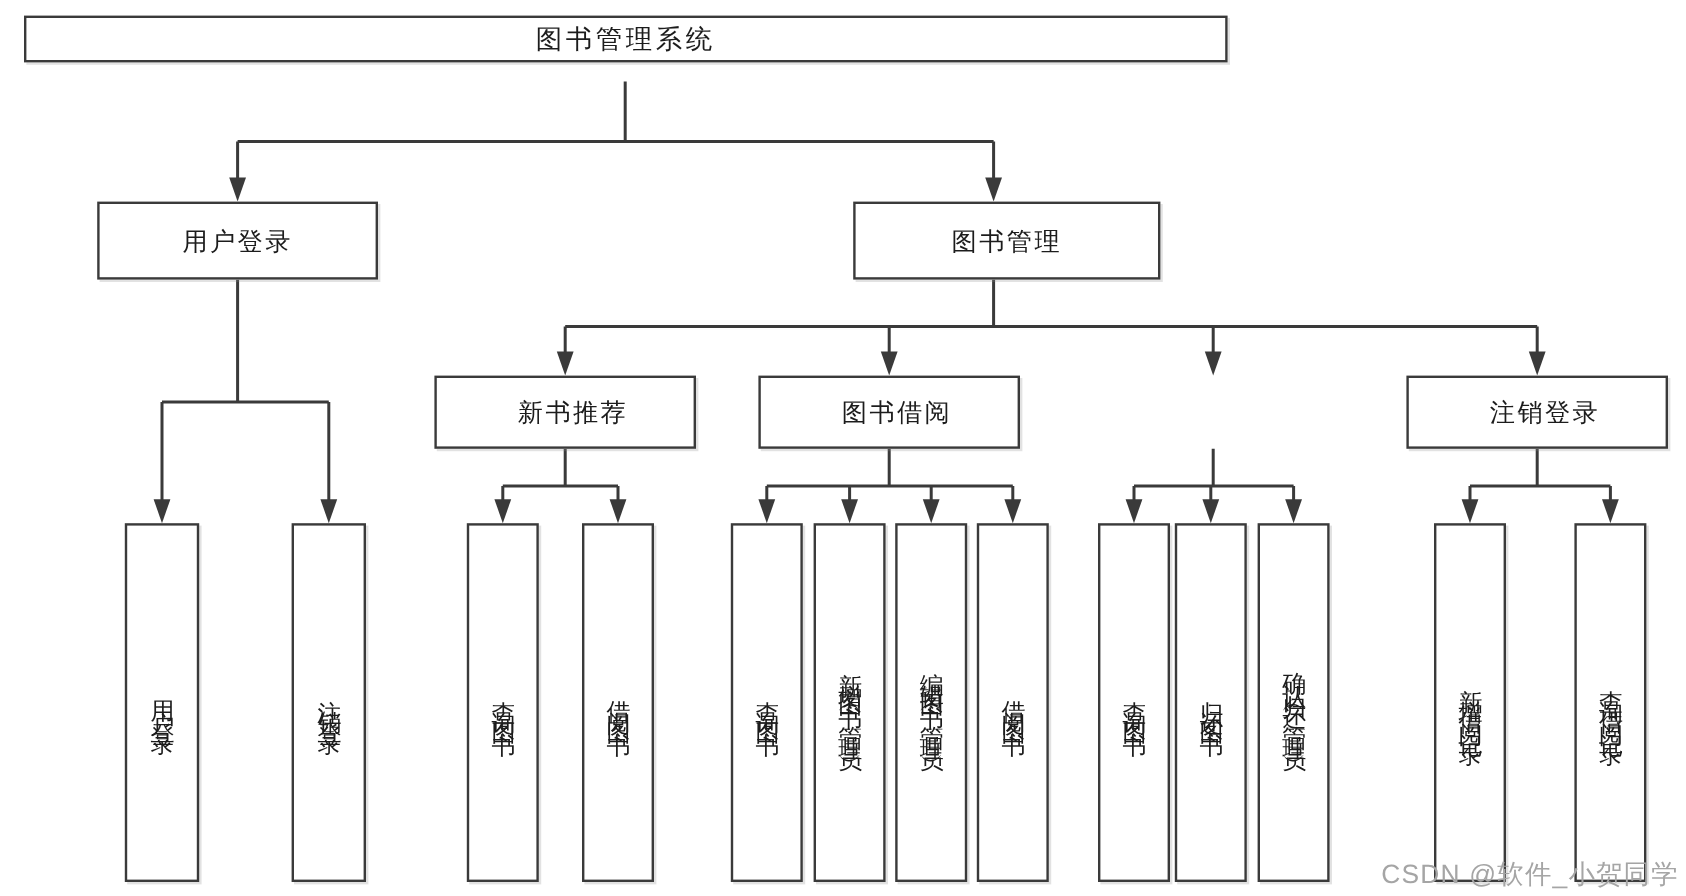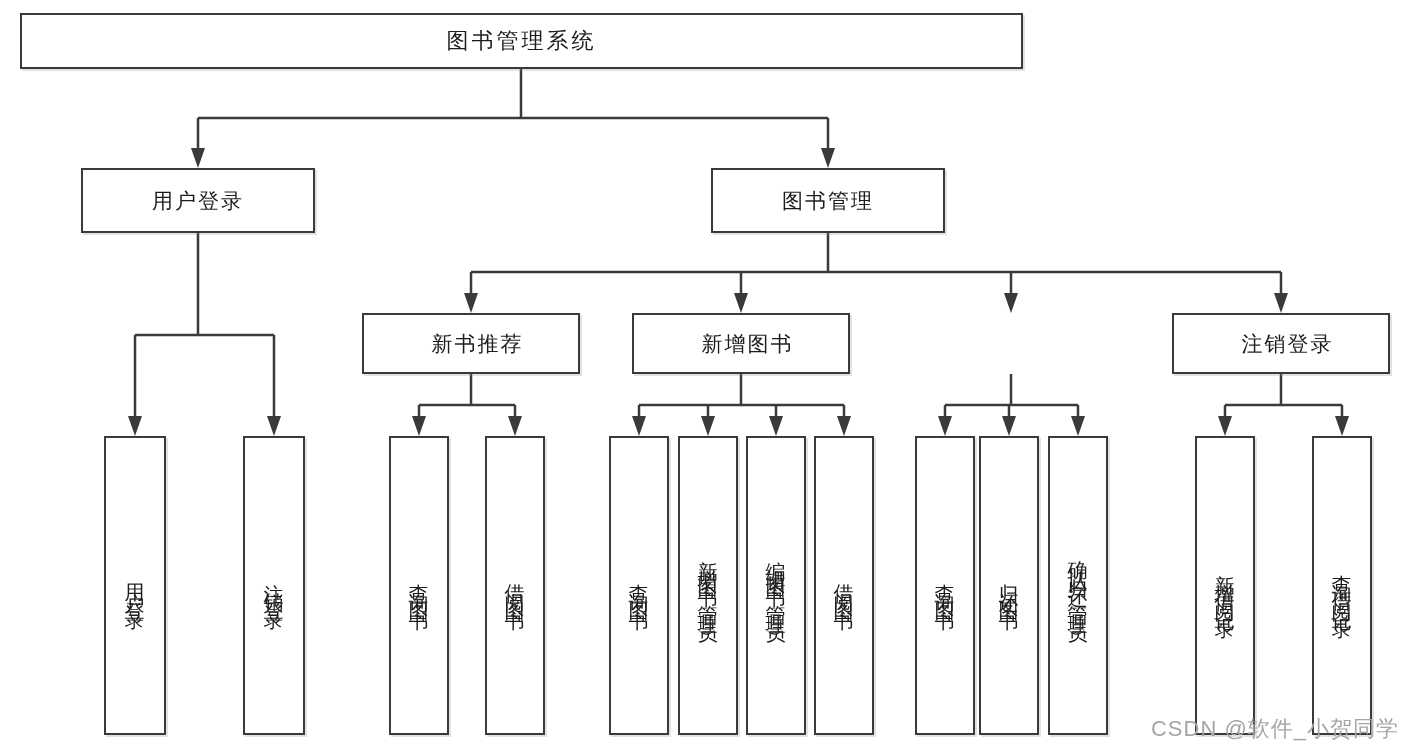--- a/index.html
+++ b/index.html
@@ -53,27 +53,27 @@
         <polygon points="769,416 783,416 776,436"></polygon>
         <polygon points="837,416 851,416 844,436"></polygon>
         <polygon points="938,416 952,416 945,436"></polygon>
         <polygon points="1002,416 1016,416 1009,436"></polygon>
         <polygon points="1071,416 1085,416 1078,436"></polygon>
         <polygon points="1218,416 1232,416 1225,436"></polygon>
         <polygon points="1335,416 1349,416 1342,436"></polygon>
       </g>
     </svg>
 
-  <div class="node lvl1" style="left:20px;top:13px;width:1003px;height:56px">图书管理系统</div>
+  <div class="node lvl1" style="left:20px;top:13px;width:1003px;height:39px">图书管理系统</div>
 
   <div class="node lvl2" style="left:81px;top:168px;width:234px;height:65px">用户登录</div>
-  <div class="node lvl2" style="left:711px;top:168px;width:234px;height:65px">图书管理</div>
+  <div class="node lvl2" style="left:711px;top:168px;width:256px;height:65px">图书管理</div>
 
   <div class="node lvl3" style="left:362px;top:313px;width:218px;height:61px">新书推荐</div>
-  <div class="node lvl3" style="left:632px;top:313px;width:218px;height:61px">新增图书</div>
+  <div class="node lvl3" style="left:632px;top:313px;width:218px;height:61px">图书借阅</div>
   <div class="node lvl3" style="left:1172px;top:313px;width:218px;height:61px">注销登录</div>
 
   <div class="node leaf" style="left:104px;width:62px">用户登录</div>
   <div class="node leaf" style="left:243px;width:62px">注销登录</div>
 
   <div class="node leaf" style="left:389px;width:60px">查询图书</div>
   <div class="node leaf" style="left:485px;width:60px">借阅图书</div>
 
   <div class="node leaf" style="left:609px;width:60px">查询图书</div>
   <div class="node leaf" style="left:678px;width:60px">新增图书（管理员）</div>

